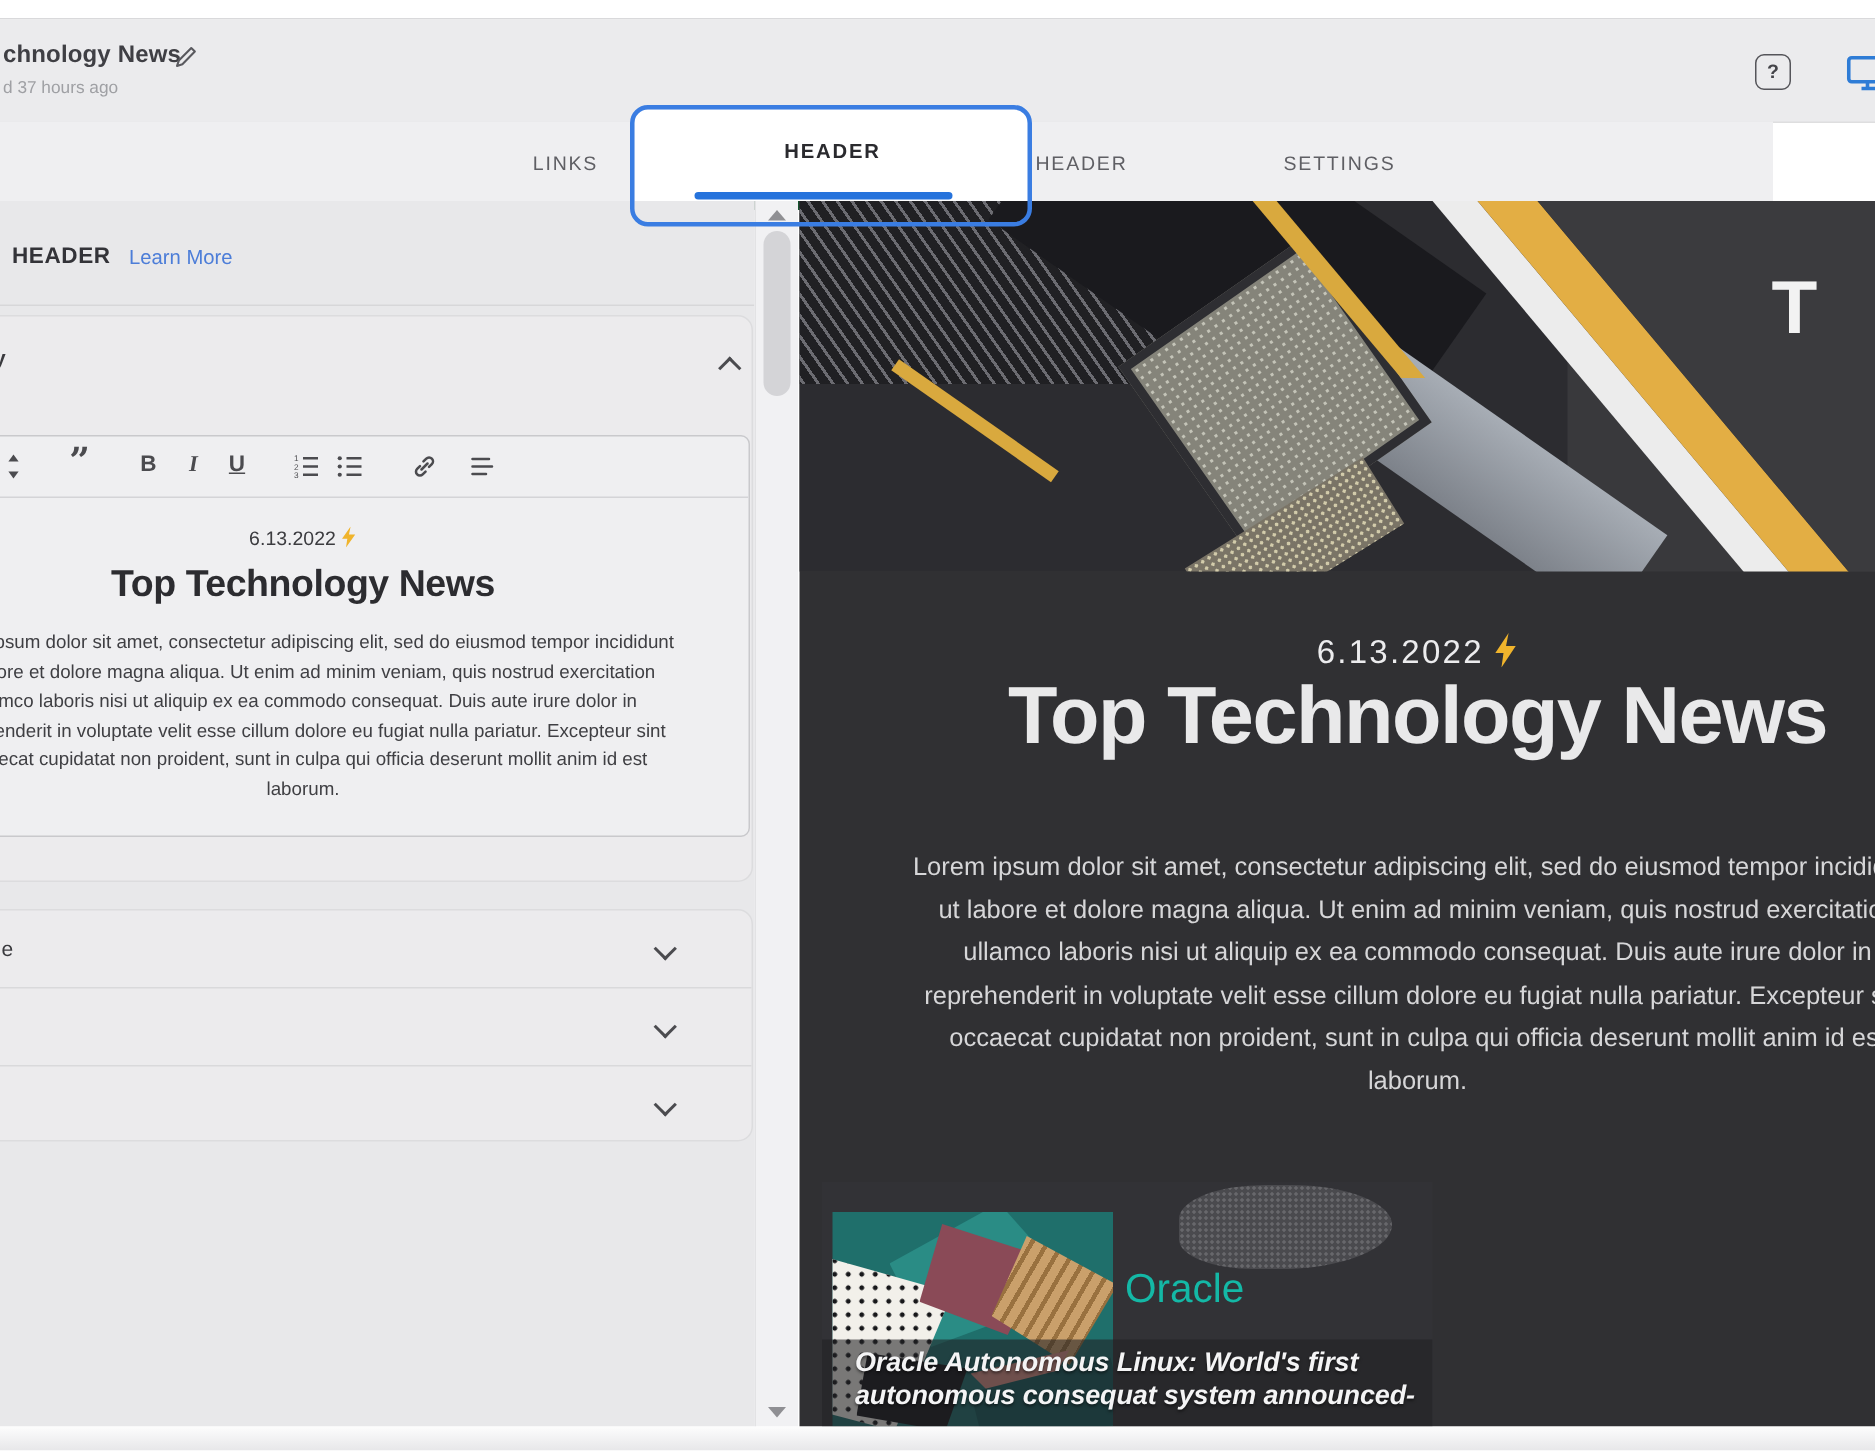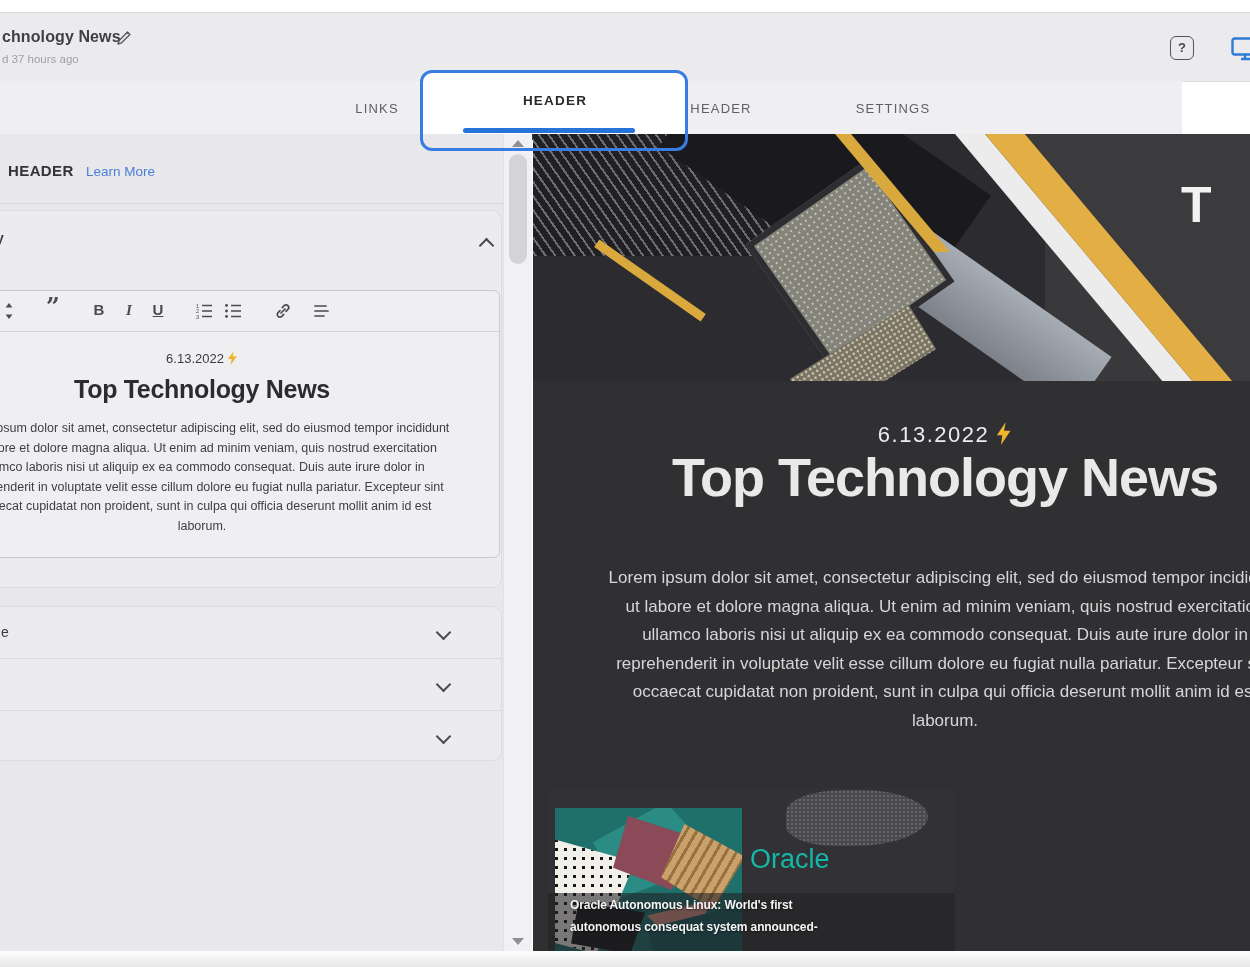--- a/index.html
+++ b/index.html
@@ -116,21 +116,21 @@
   #ish-dotswhite{left:-12px;top:28px;width:92px;height:118px;background-color:#f2f0ea;background-image:radial-gradient(#17171a 1.5px,transparent 1.8px);background-size:9px 9px;clip-path:polygon(0 0,100% 22%,58% 100%,0 88%);}
   #ish-teal{left:38px;top:-6px;width:126px;height:96px;background:#2a8c85;clip-path:polygon(0 42%,58% 0,100% 62%,22% 100%);}
   #ish-maroon{left:58px;top:8px;width:84px;height:74px;background:#8a4a57;clip-path:polygon(18% 0,100% 30%,70% 100%,0 70%);}
   #ish-tan{left:106px;top:16px;width:84px;height:86px;background:repeating-linear-gradient(120deg,#caa06b 0 6px,#99713f 6px 9px);clip-path:polygon(28% 0,100% 38%,62% 100%,0 62%);}
   #ish-coral{left:92px;top:92px;width:66px;height:52px;background:#d98f83;clip-path:polygon(0 30%,100% 0,55% 100%);}
   #ish-black{left:16px;top:94px;width:74px;height:52px;background:#17171a;clip-path:polygon(10% 0,100% 20%,80% 100%,0 80%);}
   #ish-dkteal{left:96px;top:108px;width:96px;height:44px;background:#175a58;transform:rotate(-14deg);}
   .card-overlay{position:absolute;left:0;width:100%;background:rgba(33,33,37,.58);}
   #card1-overlay{top:105px;height:58px;}
   #card2-overlay{top:140px;height:23px;}
-  .card-headline{position:absolute;color:#f4f4f5;font-size:12px;font-weight:700;letter-spacing:-.1px;white-space:nowrap;text-shadow:0 1px 2px rgba(0,0,0,.5);}
+  .card-headline{position:absolute;color:#f4f4f5;font-size:18px;font-weight:700;letter-spacing:-.1px;white-space:nowrap;text-shadow:0 1px 2px rgba(0,0,0,.5);font-style:italic;}
   #card1-line1{left:22px;top:110px;} #card1-line2{left:22px;top:132px;}
   #card2{left:434px;top:654px;width:283px;height:163px;background:#cfe2e8;}
   #card2-streaks{left:-20px;top:0;width:340px;height:170px;background:repeating-linear-gradient(105deg,rgba(255,255,255,.45) 0 16px,rgba(186,212,220,.35) 16px 44px);}
   .phone{position:absolute;box-sizing:border-box;}
   #phone-teal{left:90px;top:8px;width:52px;height:150px;border-radius:9px;background:linear-gradient(160deg,#3ab4a6,#1f86ab 70%);border:1px solid #27899a;}
   #phone-teal .cam{position:absolute;left:7px;top:10px;width:8px;height:38px;border-radius:4px;background:#0f5a66;}
   #phone-white{left:148px;top:16px;width:62px;height:146px;border-radius:10px;background:linear-gradient(160deg,#fbfcfb,#e6ebeb 75%);border:1px solid #d0d6d6;}
   #phone-white .cam{position:absolute;left:8px;top:12px;width:9px;height:42px;border-radius:4px;background:#c2c9cc;}
   #phone-purple{left:200px;top:52px;width:78px;height:120px;border-radius:12px;background:#3c3c44;padding:4px;}
   #phone-purple .screen{width:100%;height:100%;border-radius:9px;background:linear-gradient(135deg,#cdb0f2,#9a77e3 55%,#b78ff0);box-sizing:border-box;}

